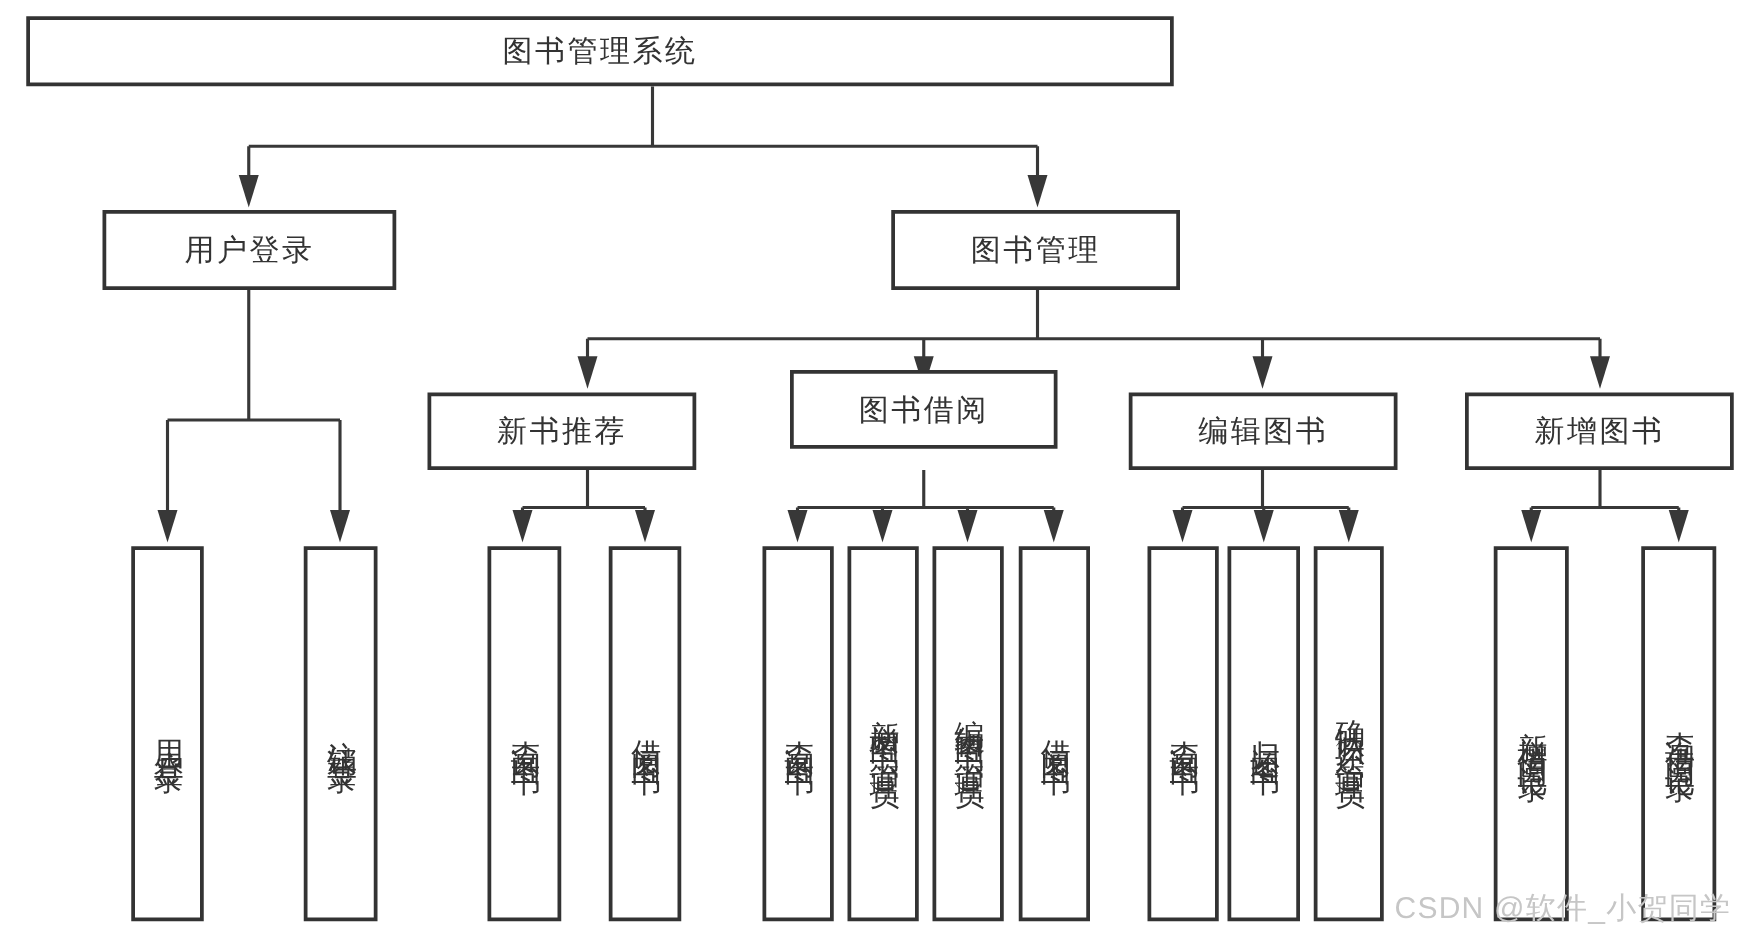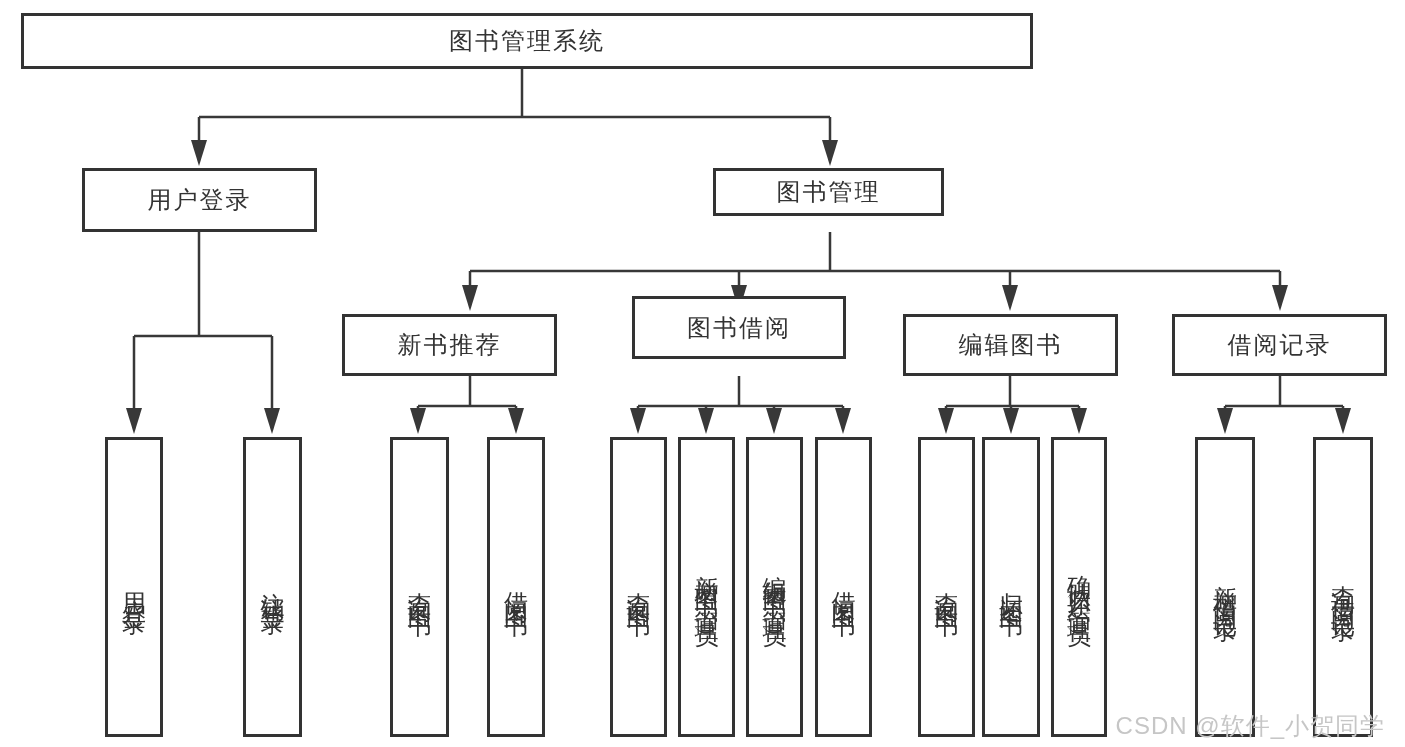--- a/index.html
+++ b/index.html
@@ -87,42 +87,42 @@
       <polygon points="766,408 782,408 774,434"></polygon>
       <polygon points="835,408 851,408 843,434"></polygon>
       <polygon points="938,408 954,408 946,434"></polygon>
       <polygon points="1003,408 1019,408 1011,434"></polygon>
       <polygon points="1071,408 1087,408 1079,434"></polygon>
       <polygon points="1217,408 1233,408 1225,434"></polygon>
       <polygon points="1335,408 1351,408 1343,434"></polygon>
     </g>
   </svg>
 
-  <div class="box head" style="left:21px; top:13px; width:1012px; height:56px;">
+  <div class="box head" style="left:21px; top:13px; width:918px; height:56px;">
     <span class="label">图书管理系统</span>
   </div>
 
   <div class="box head" style="left:82px; top:168px; width:235px; height:64px;">
     <span class="label">用户登录</span>
   </div>
-  <div class="box head" style="left:713px; top:168px; width:231px; height:48px;">
+  <div class="box head" style="left:713px; top:168px; width:231px; height:64px;">
     <span class="label">图书管理</span>
   </div>
 
   <div class="box head" style="left:342px; top:314px; width:215px; height:62px;">
     <span class="label">新书推荐</span>
   </div>
   <div class="box head" style="left:632px; top:296px; width:214px; height:63px;">
     <span class="label">图书借阅</span>
   </div>
   <div class="box head" style="left:903px; top:314px; width:215px; height:62px;">
     <span class="label">编辑图书</span>
   </div>
   <div class="box head" style="left:1172px; top:314px; width:215px; height:62px;">
-    <span class="label">借阅记录</span>
+    <span class="label">新增图书</span>
   </div>
 
   <div class="box leaf" style="left:105px; top:437px; width:58px; height:300px;">
     <span class="label">用户登录</span>
   </div>
   <div class="box leaf" style="left:243px; top:437px; width:59px; height:300px;">
     <span class="label">注销登录</span>
   </div>
 
   <div class="box leaf" style="left:390px; top:437px; width:59px; height:300px;">

